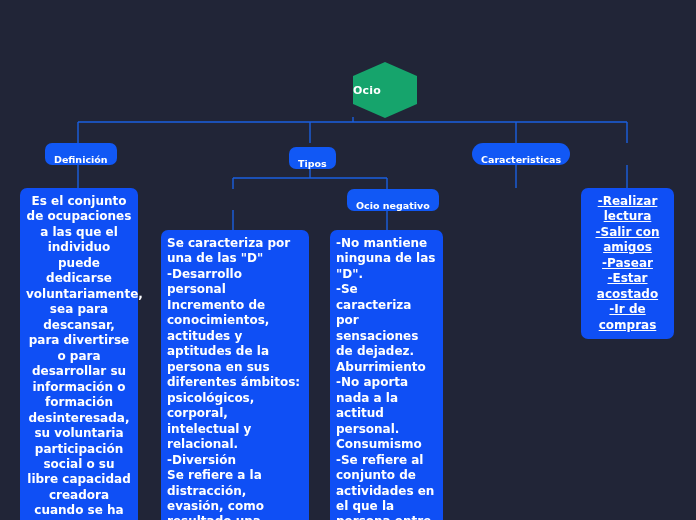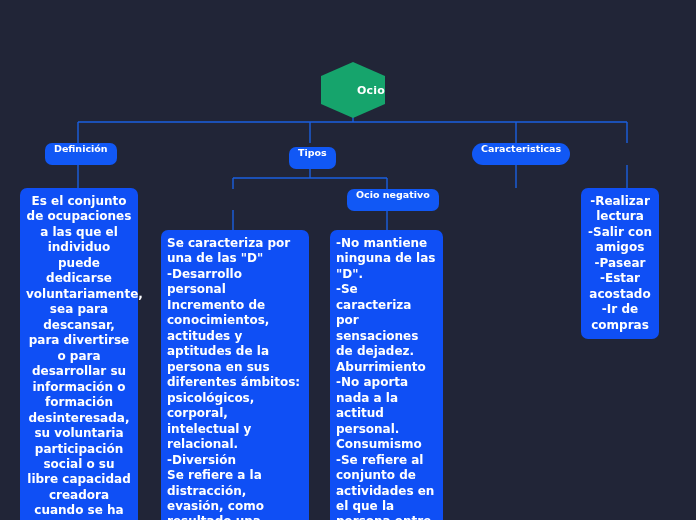--- a/index.html
+++ b/index.html
@@ -36,32 +36,33 @@
   }
 
   
   .root-hex {
     width: 64px;
     height: 56px;
     background: #16a46c;
     clip-path: polygon(50% 0%, 100% 25%, 100% 75%, 50% 100%, 0% 75%, 0% 25%);
     display: flex;
     align-items: center;
-    justify-content: flex-end;
+    justify-content: flex-start;
     font-size: 11px;
     font-weight: bold;
     letter-spacing: 0.2px;
+    margin-left: 32px;
   }
 
   
   .cat {
     background: #1158f5;
     border-radius: 7px;
     display: flex;
-    align-items: flex-start;
+    align-items: flex-end;
     justify-content: center;
     font-size: 9.5px;
     font-weight: bold;
     padding: 0 9px;
     height: 22px;
     white-space: nowrap;
   }
 
   
   .block {
@@ -142,19 +143,19 @@
 Es una recuperación física y psíquica de la persona por el desgaste producido por sus obligaciones.</div>
 
   <div class="node block left" style="left:330px; top:230px; width:113px;">-No mantiene ninguna de las "D".
 -Se caracteriza por sensaciones de dejadez.
 Aburrimiento
 -No aporta nada a la actitud personal.
 Consumismo
 -Se refiere al conjunto de actividades en el que la persona entre (a veces sin intención) para beneficiar intereses comerciales.</div>
 
 
-  <div class="node block center" style="left:581px; top:188px; width:78px;">-Realizar lectura
+  <div class="node block center" style="left:581px; top:188px; width:93px;text-decoration:underline;">-Realizar lectura
 -Salir con amigos
 -Pasear
 -Estar acostado
 -Ir de compras</div>
 
 </div>
 
 </body></html>

